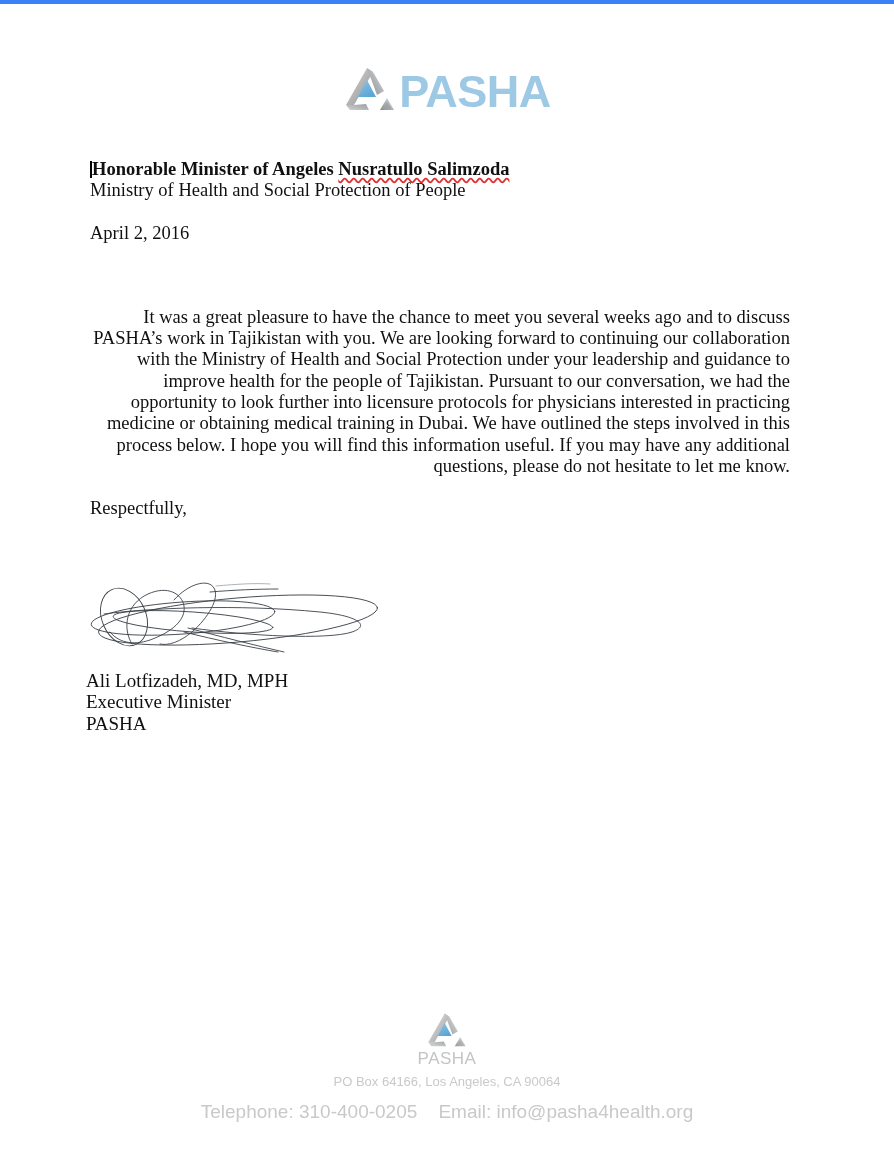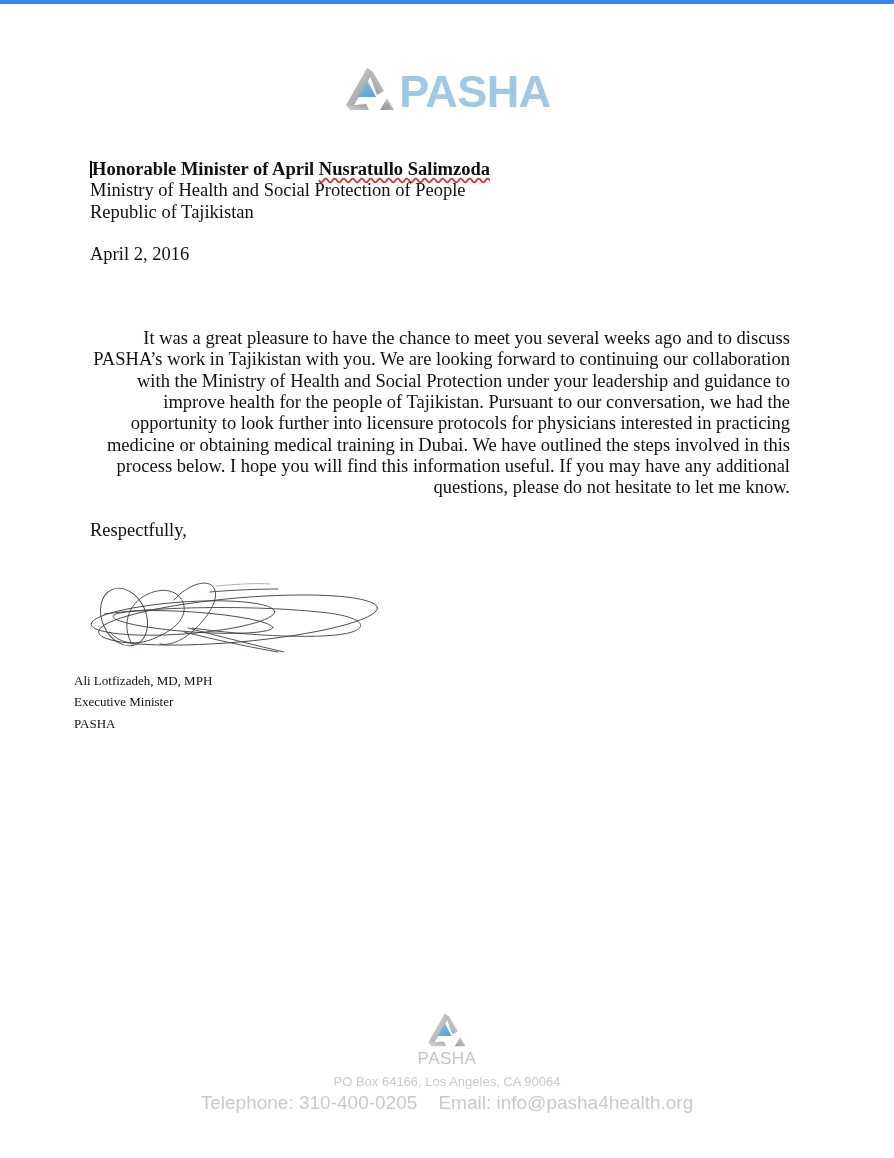--- a/index.html
+++ b/index.html
@@ -78,23 +78,23 @@
     position: absolute;
     left: 88px;
     top: 566px;
     width: 290px;
     height: 86px;
   }
   .signature svg { display: block; width: 290px; height: 86px; }
 
   .sign-block {
     position: absolute;
-    left: 74px;
+    left: 86px;
     top: 666px;
-    font-size: 13px;
+    font-size: 19px;
     color: #101010;
     line-height: 21.3px;
   }
 
   
   .footer {
     position: absolute;
     left: 0;
     top: 1008px;
     width: 894px;
@@ -110,21 +110,21 @@
     margin-top: -1px;
     color: #c4c4c4;
   }
   .footer .faddr {
     font-size: 13px;
     margin-top: 5px;
     color: #c9c9c9;
   }
   .footer .fcontact {
     font-size: 19px;
-    margin-top: 3px;
+    margin-top: 12px;
     color: #c9c9c9;
     white-space: pre;
   }
 </style>
 </head>
 <body>
 
 <div class="page">
 
   <div class="header-logo">
@@ -161,24 +161,23 @@
 
         <path d="M44 32 L51 44 L37 44 Z" fill="url(#gR)"></path>
         <path d="M44 36 L48 43 L40 43 Z" fill="#9ea1a4" opacity="0.85"></path>
       </svg>
     </span>
     <span class="wordmark">PASHA</span>
   </div>
 
   <div class="letter">
 
-    <div class="blk addr-line"><span class="caret"></span><span class="bold">Honorable Minister of April </span><span class="bold misspelled">Nusratullo Salimzoda</span></div>
+    <div class="blk addr-line"><span class="caret"></span><span class="bold">Honorable Minister of Angeles </span><span class="bold misspelled">Nusratullo Salimzoda</span></div>
 
     <div class="blk">Ministry of Health and Social Protection of People</div>
-    <div class="blk">Republic of Tajikistan</div>
 
     <div class="gap-date"></div>
     <div class="blk">April 2, 2016</div>
 
     <div class="gap-sal"></div>
 
     <div class="gap-body"></div>
     <div class="para">It was a great pleasure to have the chance to meet you several weeks ago and to discuss PASHA’s work in Tajikistan with you.  We are looking forward to continuing our collaboration with the Ministry of Health and Social Protection under your leadership and guidance to improve health for the people of Tajikistan. Pursuant to our conversation, we had the opportunity to look further into licensure protocols for physicians interested in practicing medicine or obtaining medical training in Dubai.  We have outlined the steps involved in this process below.  I hope you will find this information useful.  If you may have any additional questions, please do not hesitate to let me know.</div>
 
     <div class="gap-resp"></div>

